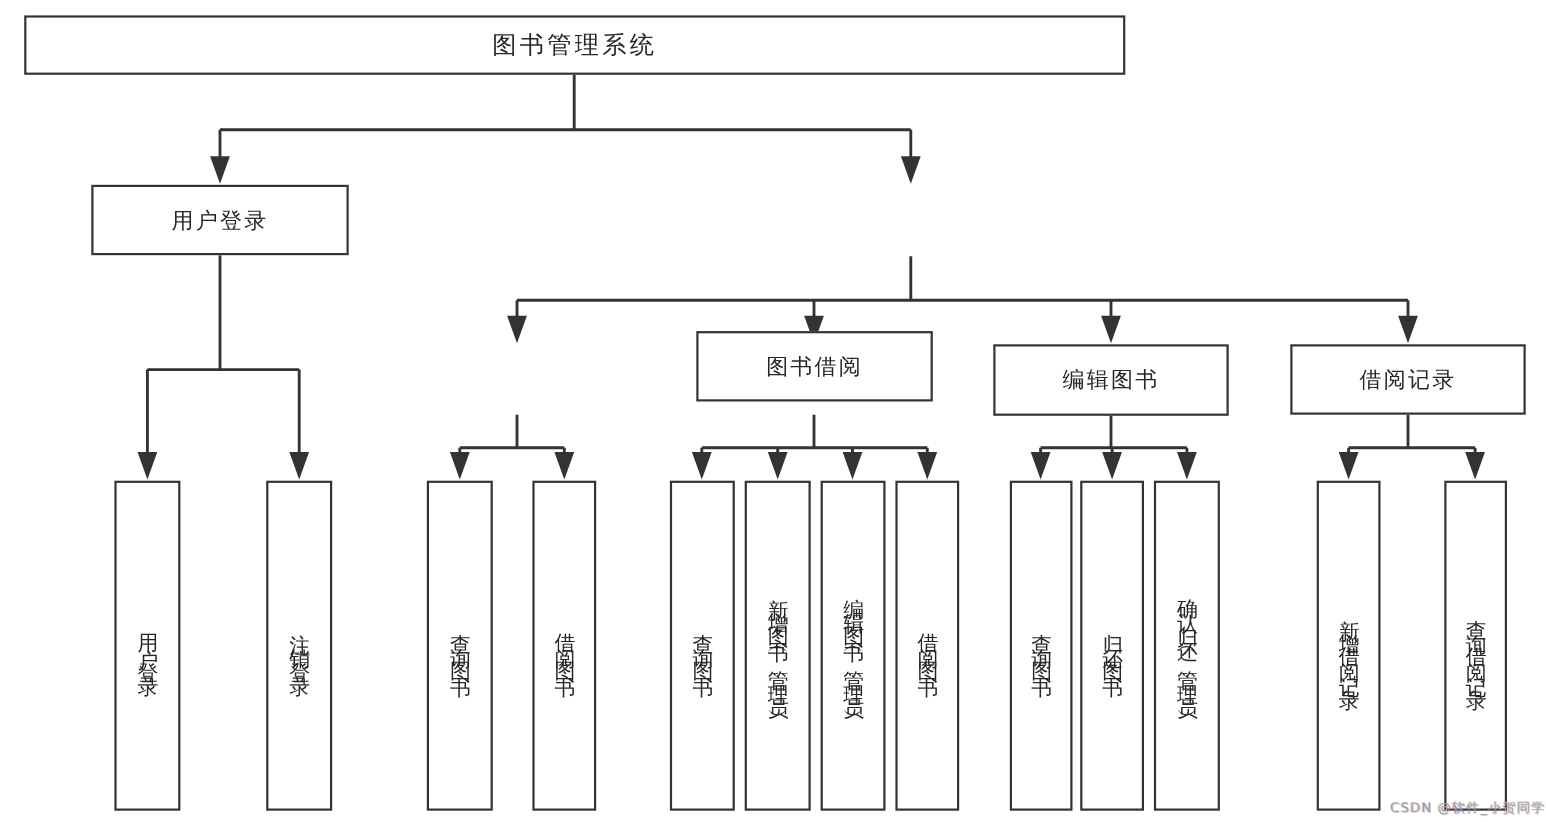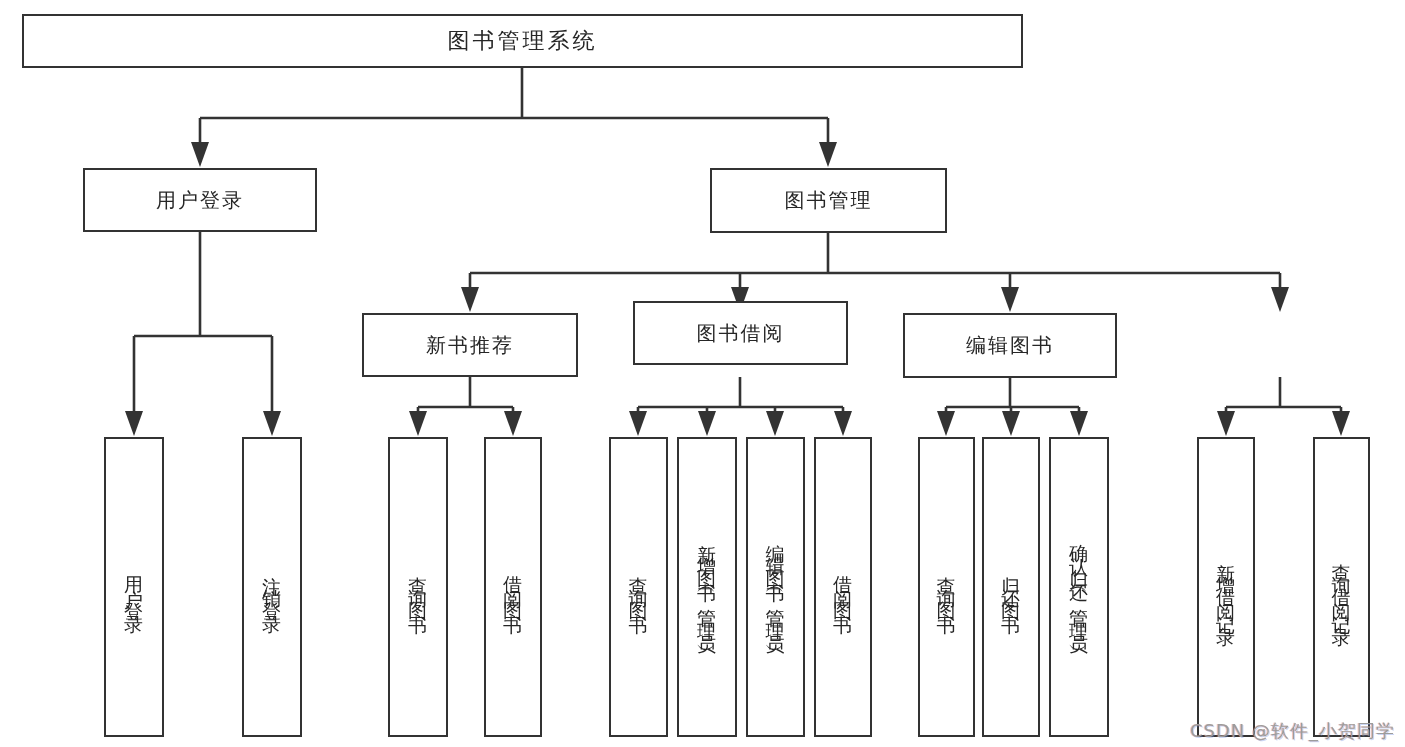--- a/index.html
+++ b/index.html
@@ -33,22 +33,22 @@
   .vlabel{
     writing-mode:vertical-rl;
     text-orientation:mixed;
     font-size:19px;
     line-height:1;
     letter-spacing:13px;
     color:#262626;
   }
   .watermark{
     position:absolute;
-    right:10px;bottom:4px;
-    font-size:18px;
+    right:0;bottom:4px;
+    font-size:12px;
     color:#9c9c9c;
     letter-spacing:1px;
     white-space:nowrap;
     z-index:5;
     text-shadow:-1px 0 0 rgba(224,96,72,0.35), 1px 1px 0 rgba(110,140,225,0.35);
   }
 </style>
 </head>
 <body>
 
@@ -94,32 +94,29 @@
     </g>
   </svg>
 
   <div class="box" style="left:22px;top:14px;width:1001px;height:54px">
     <span class="hlabel rootlabel">图书管理系统</span>
   </div>
 
   <div class="box" style="left:83px;top:168px;width:234px;height:64px">
     <span class="hlabel">用户登录</span>
   </div>
-  <div class="box" style="left:710px;top:168px;width:237px;height:65px">
-    <span class="hlabel">图书管理</span>
-  </div>
 
-  <div class="box" style="left:362px;top:313px;width:216px;height:64px">
-    <span class="hlabel">新书推荐</span>
-  </div>
   <div class="box" style="left:633px;top:301px;width:215px;height:64px">
     <span class="hlabel">图书借阅</span>
   </div>
   <div class="box" style="left:903px;top:313px;width:214px;height:65px">
     <span class="hlabel">编辑图书</span>
+  </div>
+  <div class="box" style="left:1173px;top:313px;width:214px;height:64px">
+    <span class="hlabel">借阅记录</span>
   </div>
 
   <div class="box" style="left:104px;top:437px;width:60px;height:300px">
     <span class="vlabel">用户登录</span>
   </div>
   <div class="box" style="left:242px;top:437px;width:60px;height:300px">
     <span class="vlabel">注销登录</span>
   </div>
 
   <div class="box" style="left:388px;top:437px;width:60px;height:300px">

